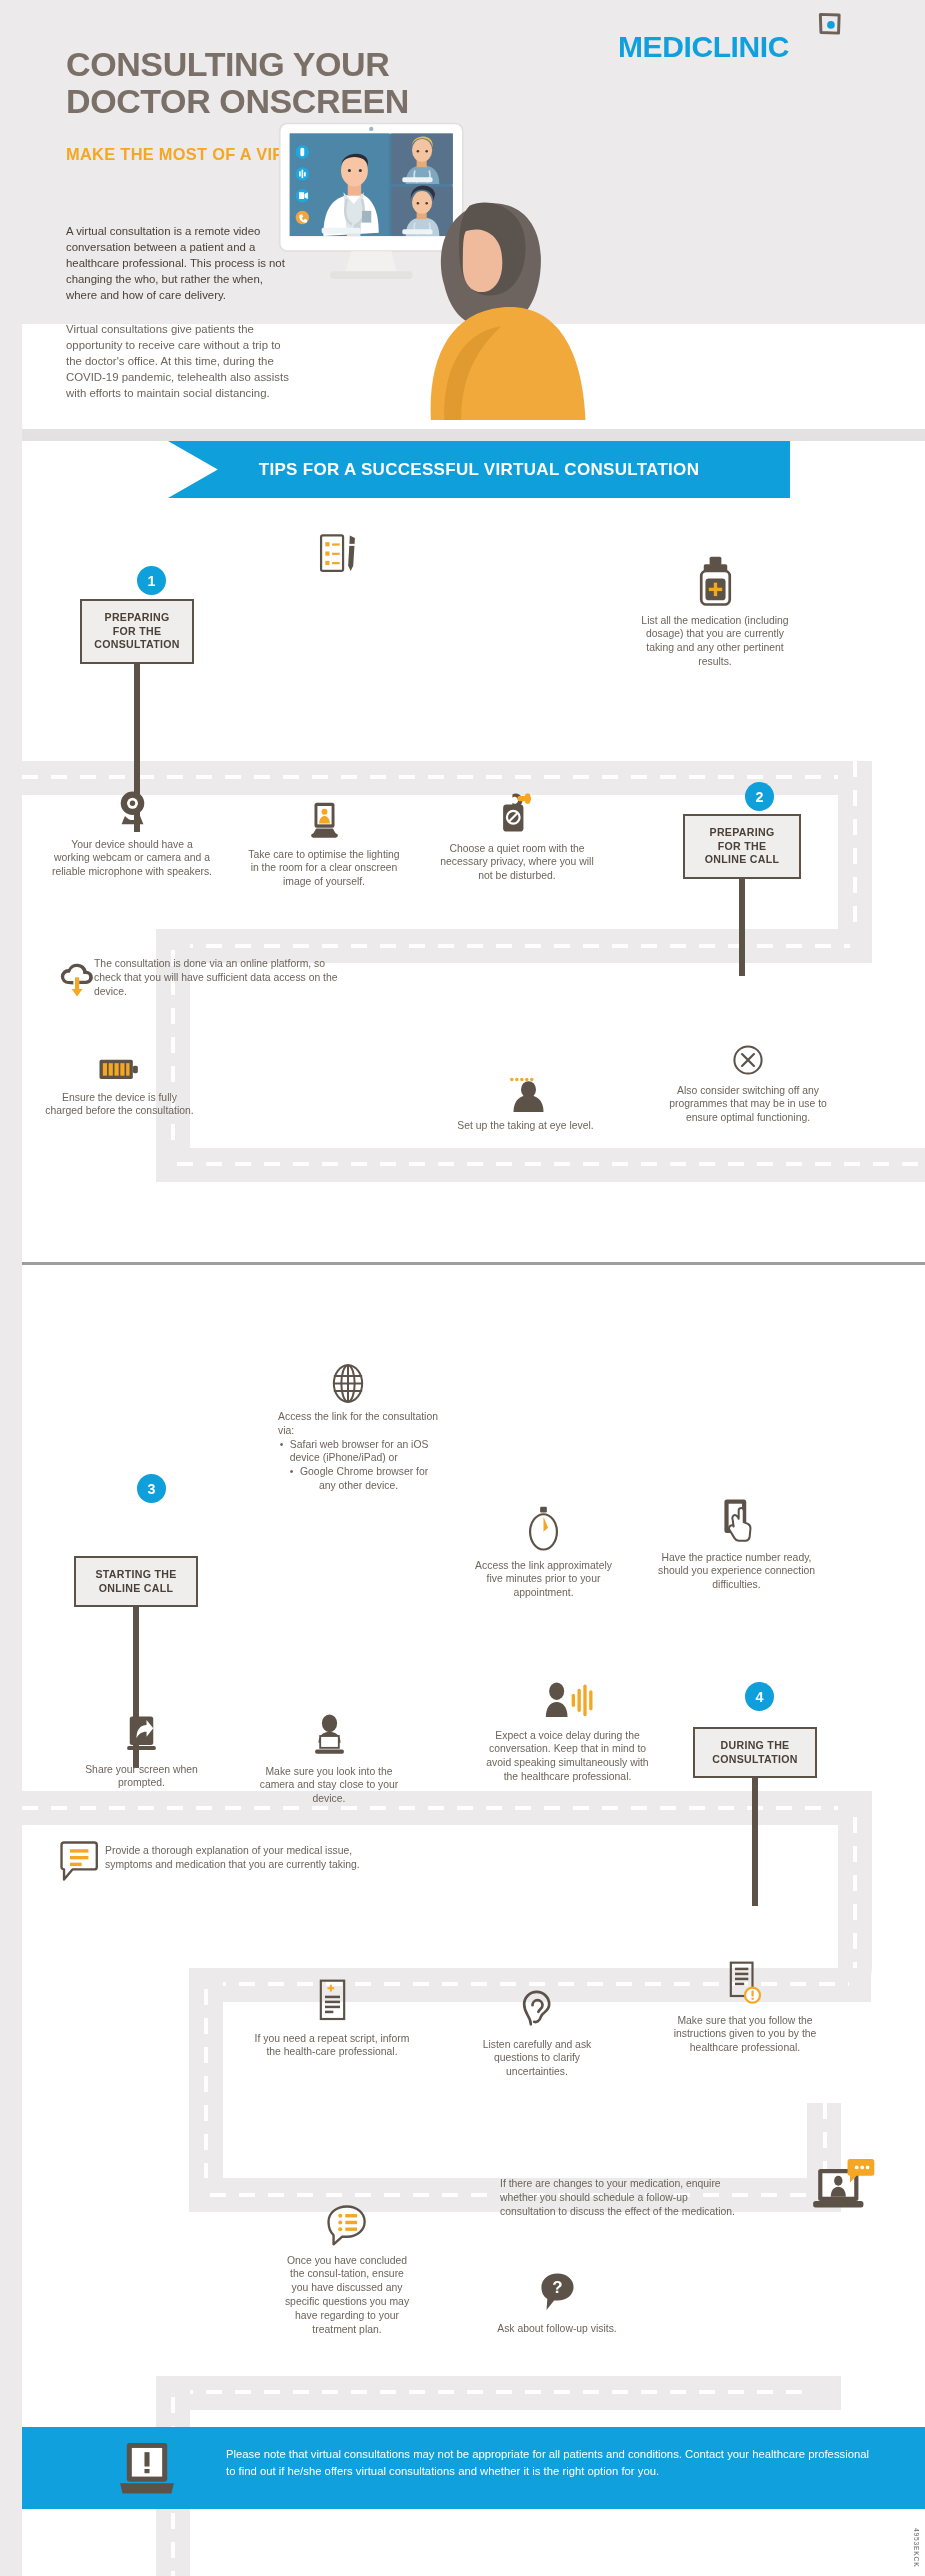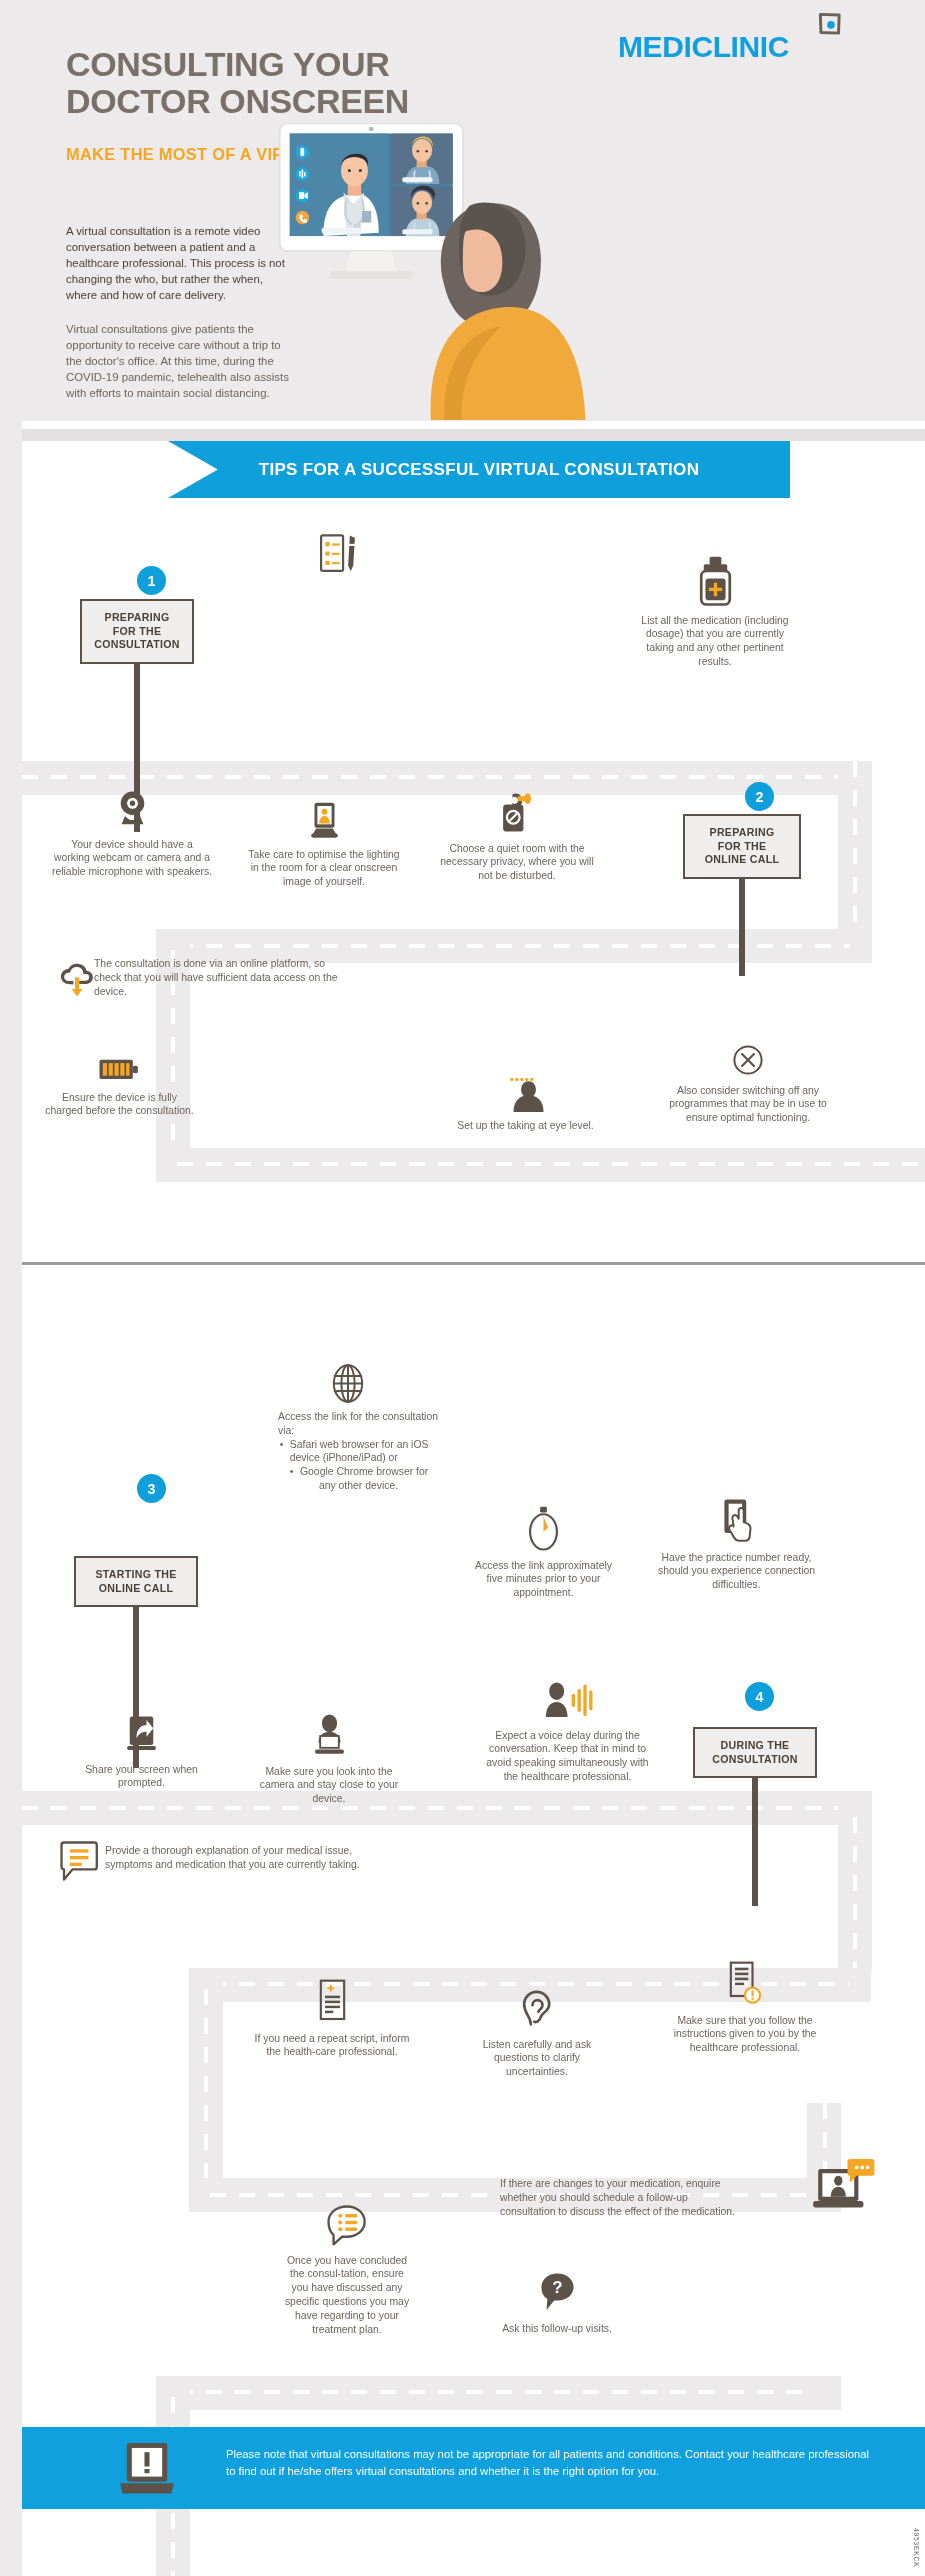--- a/index.html
+++ b/index.html
@@ -8,21 +8,21 @@
     width:925px; height:2576px; position:relative; overflow:hidden;
     font-family:"Liberation Sans", sans-serif;
     color:#5d5248;
   }
   .page { position:absolute; inset:0; background:#ffffff; }
 
   
   .gutter-l { position:absolute; left:0; top:0; width:22px; height:2576px; background:#eceaea; }
 
   
-  .header { position:absolute; left:0; top:0; width:925px; height:421px; background:#eceaea; }
+  .header { position:absolute; left:0; top:0; width:925px; height:324px; background:#eceaea; }
   .title { position:absolute; left:66px; top:46px; width:521px;
            font-size:34px; line-height:37px; font-weight:bold; letter-spacing:-0.4px;
            color:#7a7067; }
   .subtitle { position:absolute; left:66px; top:145px; width:538px;
            font-size:16.4px; font-weight:bold; letter-spacing:0.3px; color:#f5a623; }
   .logo { position:absolute; left:618px; top:30px; }
   .logo-word { font-size:30px; font-weight:bold; letter-spacing:-0.4px; color:#10a0dd; }
   .logo-mark { position:absolute; left:200px; top:-18.5px; width:23.5px; height:23.5px; }
 
   .intro-1 { position:absolute; left:66px; top:223px; width:229px;
@@ -511,21 +511,21 @@
       </g>
     </svg>
     <span>Once you have concluded the consul-tation, ensure you have discussed any specific questions you may have regarding to your treatment plan.</span>
   </div>
 
   <div class="tip" style="left:492px; top:2271px; width:130px;">
     <svg class="tip-ic" width="39" height="44" viewBox="0 0 46 52" style="font-size:12.4px">
       <path d="M23 3 c11 0 19 7 19 16 c0 9-8 16-19 16 h-4 l-9 11 l1-13 c-5-3-7-8-7-14 c0-9 8-16 19-16z" fill="#5d5248"></path>
       <text x="23" y="26" font-family="Liberation Sans, sans-serif" font-size="20" font-weight="bold" fill="#ffffff" text-anchor="middle">?</text>
     </svg>
-    <span>Ask this follow-up visits.</span>
+    <span>Ask about follow-up visits.</span>
   </div>
 
   <div class="note">
     <svg class="note-ic" width="64" height="56" viewBox="0 0 76 66">
       <rect x="14" y="2" width="48" height="46" rx="3" fill="#5d5248"></rect>
       <rect x="20" y="8" width="36" height="34" fill="#ffffff"></rect>
       <rect x="35" y="13" width="6" height="17" fill="#5d5248"></rect>
       <rect x="35" y="33" width="6" height="5" fill="#5d5248"></rect>
       <path d="M6 50 h64 l-3 12 h-58z" fill="#5d5248"></path>
     </svg>

